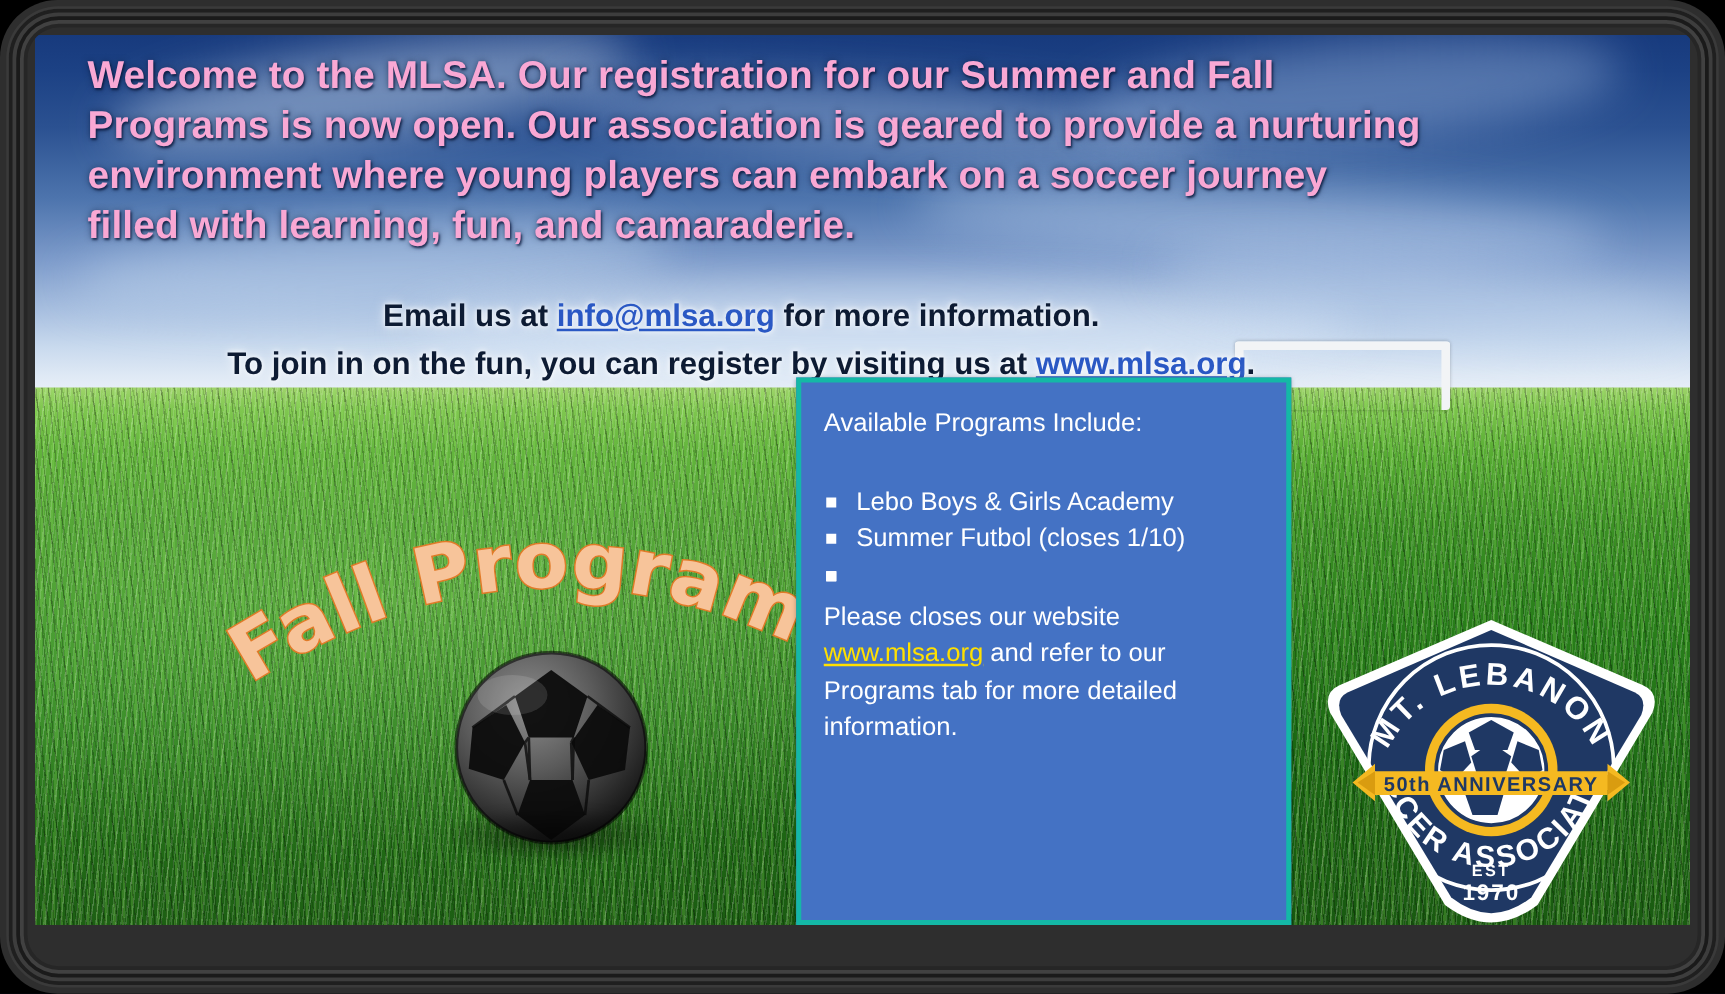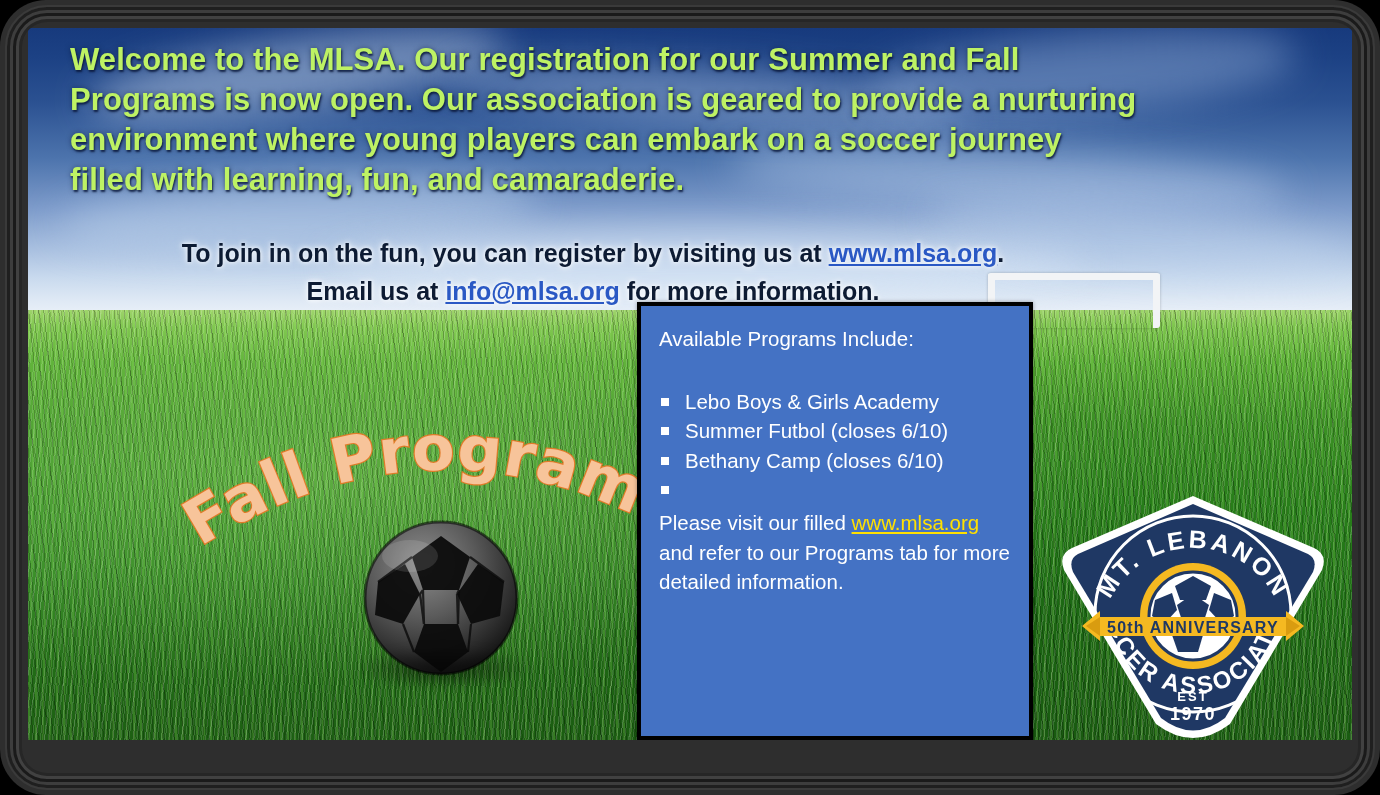--- a/index.html
+++ b/index.html
@@ -93,41 +93,41 @@
     background:radial-gradient(ellipse at 50% 50%, rgba(0,0,0,.55), rgba(0,0,0,0) 70%);
     filter:blur(4px);
   }
 
   
   .fallart{position:absolute;left:150px;top:398px;width:480px;height:135px;z-index:6;}
 
   
   .headline{
     position:absolute;left:42px;top:12px;width:1070px;z-index:10;
-    color:#bef264;
+    color:#f9a8d4;
     font-family:"Liberation Sans",sans-serif;
     font-weight:bold;font-size:31px;line-height:40px;
     letter-spacing:.1px;
     text-shadow:1px 2px 2px rgba(10,25,60,.85), 0 0 5px rgba(10,25,60,.5);
   }
 
   
   .subline{
     position:absolute;left:60px;top:206px;width:1010px;z-index:10;
     text-align:center;color:#0d1b33;
     font-family:"Liberation Sans",sans-serif;
     font-weight:bold;font-size:25px;line-height:38px;
     text-shadow:0 0 4px rgba(255,255,255,.95), 0 0 9px rgba(255,255,255,.85);
   }
   .lnk{color:#2a58c4;text-decoration:underline;text-underline-offset:2px;}
 
   
   .infobox{
     position:absolute;left:609px;top:274px;width:396px;height:438px;
-    background:#4472c4;border:4px solid #000000;
+    background:#4472c4;border:4px solid #14b8a6;
     box-sizing:border-box;z-index:20;
     box-shadow:0 0 4px rgba(0,0,0,.35);
     padding:18px 16px 0 16px;
     color:#ffffff;
     font-family:"Liberation Sans",sans-serif;
     font-size:20.5px;line-height:29.5px;
   }
   .ib-title{font-size:20.5px;margin:0 0 0 2px;}
   .ib-list{list-style:none;margin:33px 0 16px 0;padding:0;}
   .ib-list li{position:relative;padding-left:28px;margin-bottom:0px;white-space:nowrap;}
@@ -200,38 +200,38 @@
         </g>
         <circle cx="93" cy="78" r="76" fill="none" stroke="rgba(0,0,0,.55)" stroke-width="3"></circle>
         <ellipse cx="62" cy="36" rx="28" ry="16" fill="rgba(255,255,255,.12)"></ellipse>
       </svg>
     </div>
 
     <div class="headline">Welcome to the MLSA.  Our registration for our Summer and Fall Programs is now open.  Our association is geared to provide a nurturing environment where young players can embark on a soccer journey filled with learning, fun, and camaraderie.</div>
 
     <div class="subline">
       <div>
-        <span>To join in on the fun, you can register by visiting us at </span><a class="lnk" href="#">www.mlsa.org</a><span>.</span>
+        <span>Email us at </span><a class="lnk" href="#">info@mlsa.org</a><span> for more information.</span>
       </div>
       <div>
-        <span>Email us at </span><a class="lnk" href="#">info@mlsa.org</a><span> for more information.</span>
+        <span>To join in on the fun, you can register by visiting us at </span><a class="lnk" href="#">www.mlsa.org</a><span>.</span>
       </div>
     </div>
 
     <div class="infobox">
       <div class="ib-title">Available Programs Include:</div>
       <ul class="ib-list">
         <li><span class="ib-bullet"></span><span>Lebo Boys &amp; Girls Academy</span></li>
-        <li><span class="ib-bullet"></span><span>Summer Futbol (closes 6/10)</span></li>
-        <li><span class="ib-bullet"></span><span>Bethany Camp (closes 6/10)</span></li>
+        <li><span class="ib-bullet"></span><span>Summer Futbol (closes 1/10)</span></li>
+        <li><span class="ib-bullet"></span></li>
         <li><span class="ib-bullet"></span></li>
         <li><span class="ib-bullet"></span></li>
       </ul>
       <div class="ib-foot">
-        <span>Please visit our filled </span><a class="ylnk" href="#">www.mlsa.org</a><span> and refer to our Programs tab for more detailed information.</span>
+        <span>Please closes our website </span><a class="ylnk" href="#">www.mlsa.org</a><span> and refer to our Programs tab for more detailed information.</span>
       </div>
     </div>
 
     <div class="logo">
       <svg viewBox="0 0 290 250" width="290" height="250" aria-hidden="true">
         <defs>
           <path id="topArc" d="M 58,116 A 92,92 0 0 1 232,116" fill="none"></path>
           <path id="botArc" d="M 62,136 A 86,86 0 0 0 228,136" fill="none"></path>
           <clipPath id="shieldClip">
             <path d="M145,8 L262,58 Q272,63 268,76 L178,226 Q145,252 112,226 L22,76 Q18,63 28,58 Z"></path>

